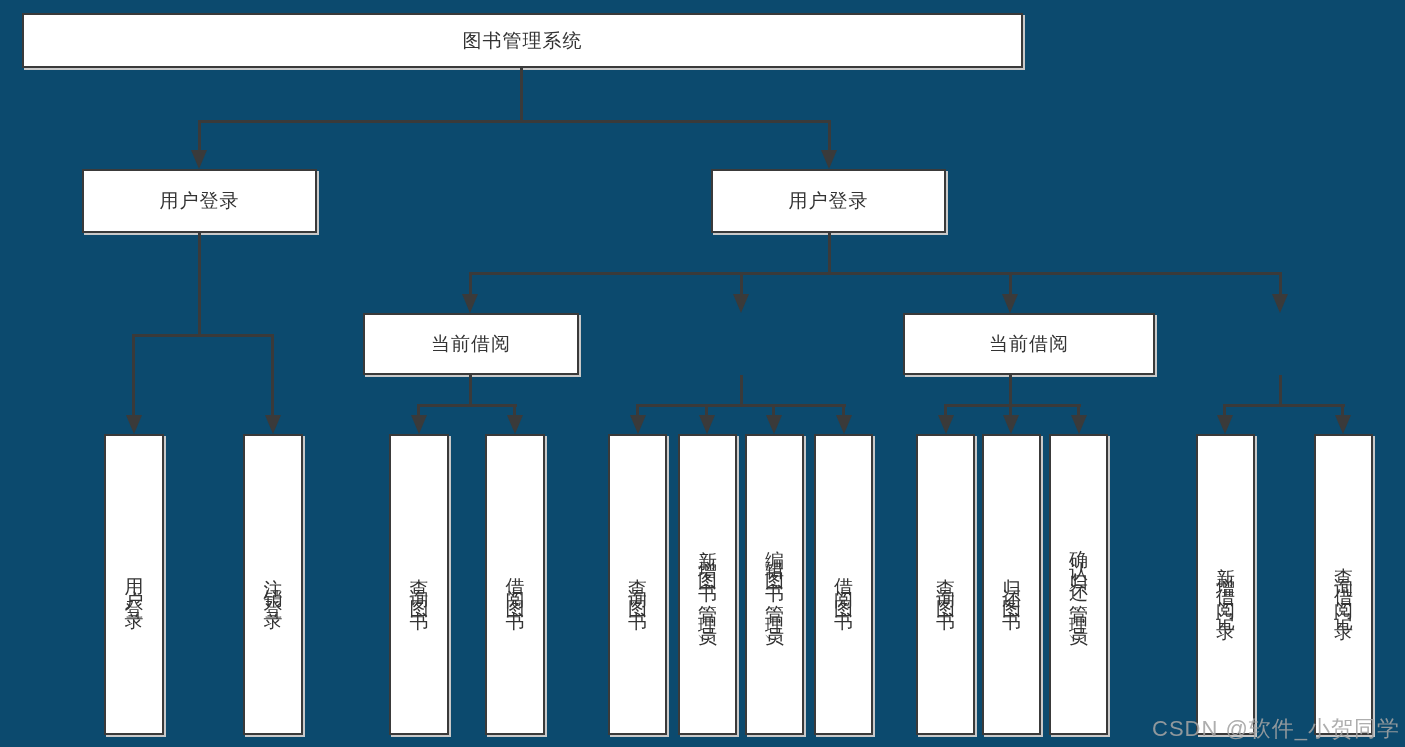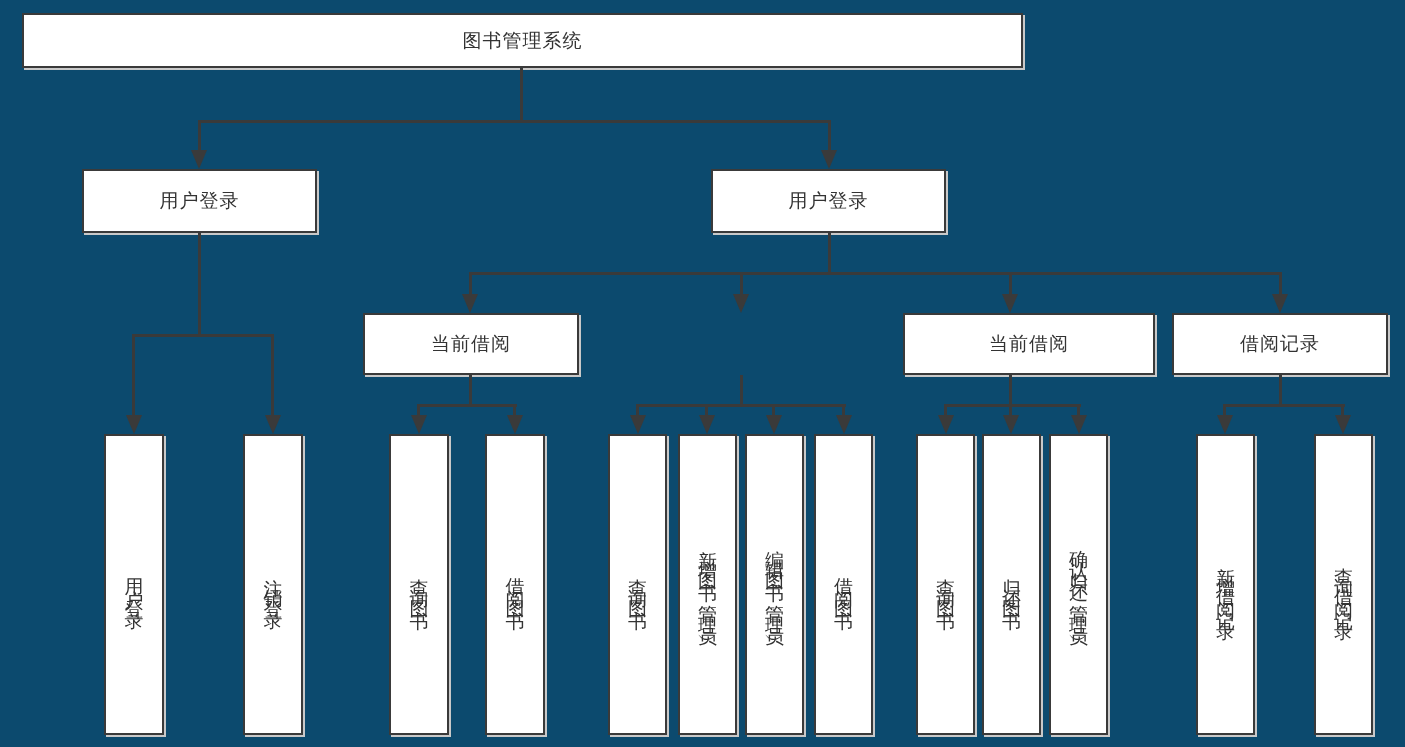--- a/index.html
+++ b/index.html
@@ -92,23 +92,20 @@
   <div class="ah" style="left:1002px; top:294px;"></div>
   <div class="vl" style="left:1279px; top:272px; height:24px;"></div>
   <div class="ah" style="left:1272px; top:294px;"></div>
 
   <div class="box hbox" style="left:363px; top:313px; width:216px; height:62px;">
     <span>当前借阅</span>
   </div>
   <div class="box hbox" style="left:903px; top:313px; width:252px; height:62px;">
     <span>当前借阅</span>
   </div>
-  <div class="box hbox" style="left:1172px; top:313px; width:216px; height:62px;">
-    <span>借阅记录</span>
-  </div>
 
   <div class="vl" style="left:469px; top:375px; height:31px;"></div>
   <div class="hl" style="left:417px; top:404px; width:100px;"></div>
   <div class="vl" style="left:417px; top:404px; height:11px;"></div>
   <div class="ah" style="left:411px; top:415px;"></div>
   <div class="vl" style="left:513px; top:404px; height:11px;"></div>
   <div class="ah" style="left:507px; top:415px;"></div>
 
   <div class="vl" style="left:740px; top:375px; height:31px;"></div>
   <div class="hl" style="left:636px; top:404px; width:210px;"></div>
@@ -174,14 +171,15 @@
     <span class="vtext">确认归还（管理员）</span>
   </div>
 
   <div class="box leaf" style="left:1196px; top:434px; width:59px; height:301px;">
     <span class="vtext">新增借阅记录</span>
   </div>
   <div class="box leaf" style="left:1314px; top:434px; width:59px; height:301px;">
     <span class="vtext">查询借阅记录</span>
   </div>
 
+  <div class="watermark">CSDN @软件_小贺同学</div>
 
 </div>
 
 </body></html>

